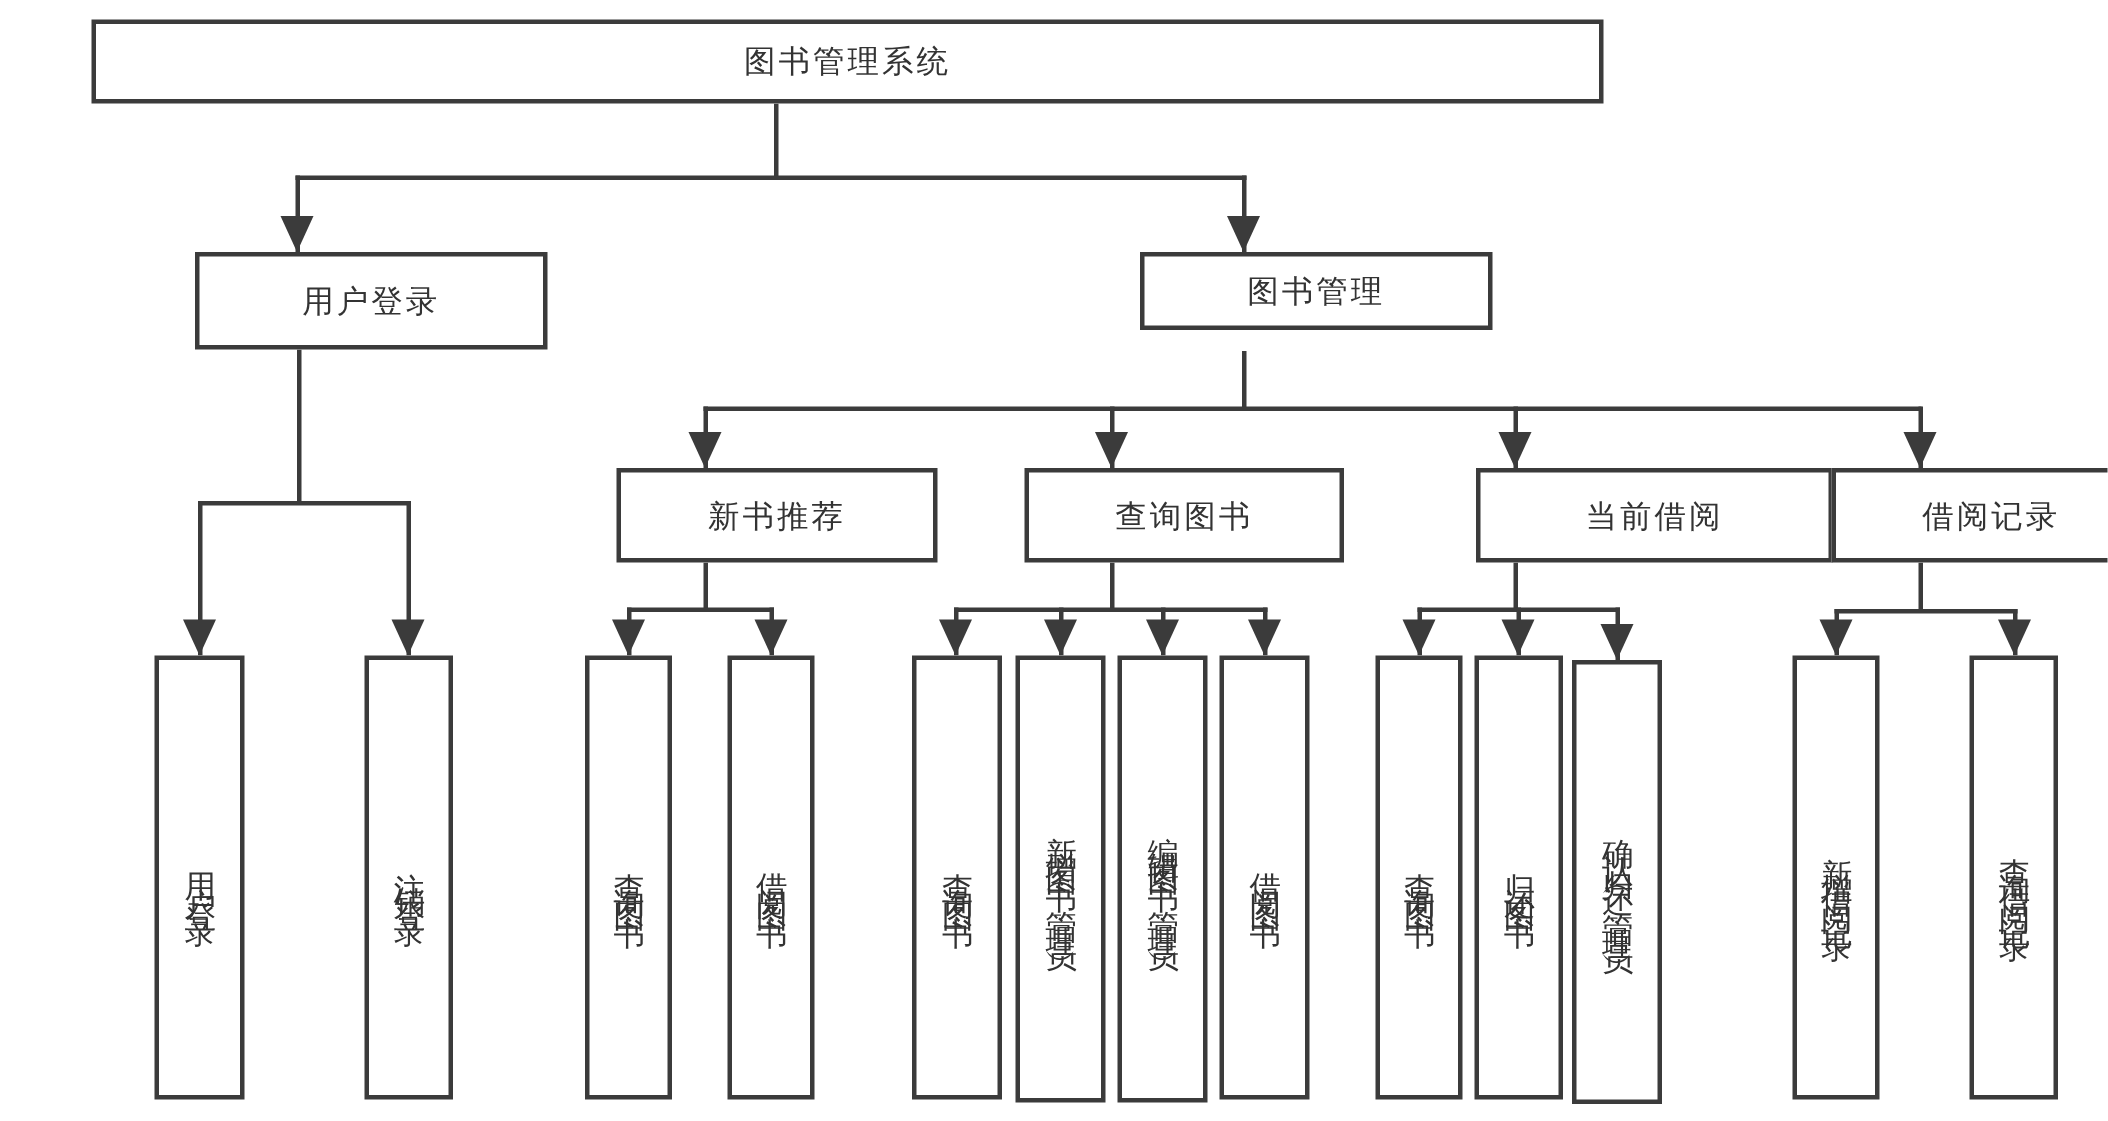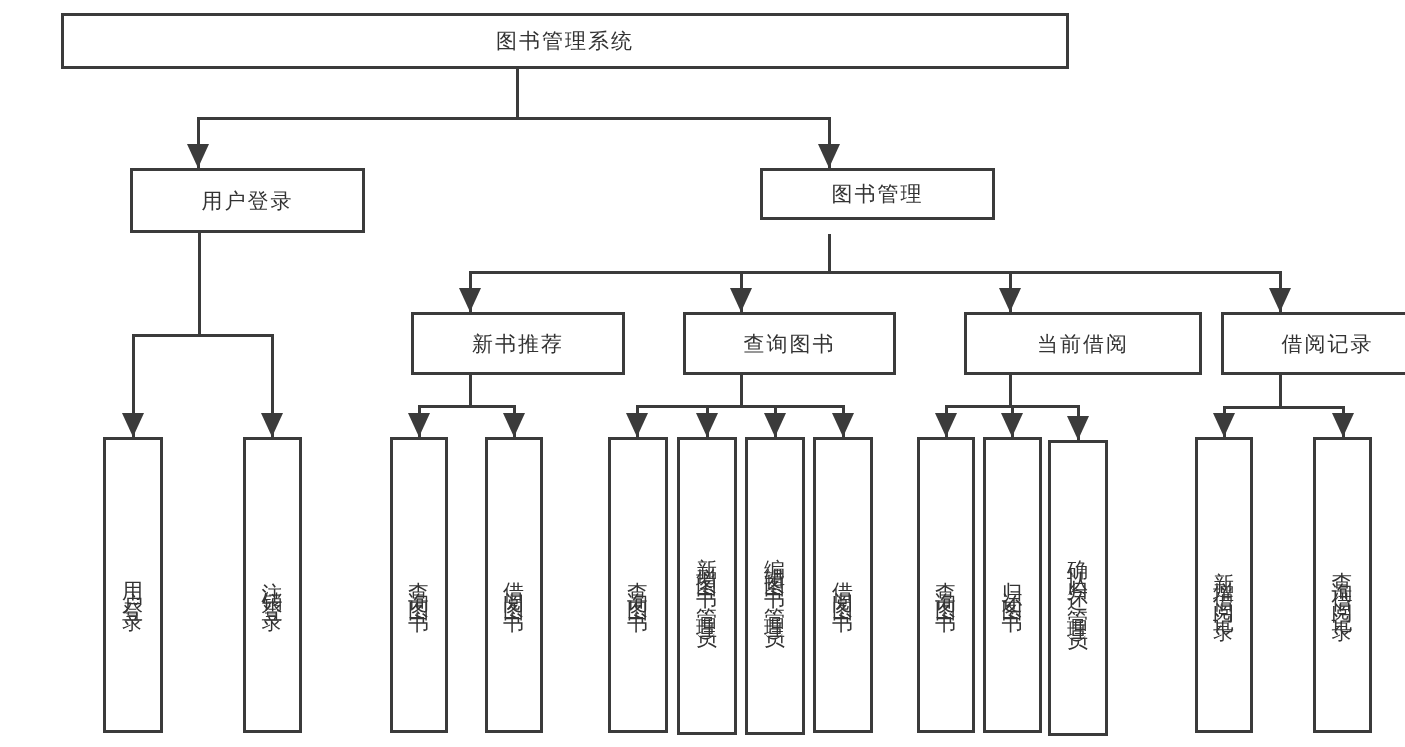--- a/index.html
+++ b/index.html
@@ -108,21 +108,21 @@
   <div class="node-h" style="left:712px;top:168px;width:235px;height:52px;">
     <span>图书管理</span>
   </div>
 
   <div class="node-h" style="left:363px;top:312px;width:214px;height:63px;">
     <span>新书推荐</span>
   </div>
   <div class="node-h" style="left:635px;top:312px;width:213px;height:63px;">
     <span>查询图书</span>
   </div>
-  <div class="node-h" style="left:916px;top:312px;width:238px;height:63px;">
+  <div class="node-h" style="left:936px;top:312px;width:238px;height:63px;">
     <span>当前借阅</span>
   </div>
   <div class="node-h" style="left:1173px;top:312px;width:213px;height:63px;">
     <span>借阅记录</span>
   </div>
 
   <div class="node-v" style="left:103px;top:437px;width:60px;height:296px;">
     <span class="vtxt">用户登录</span>
   </div>
   <div class="node-v" style="left:243px;top:437px;width:59px;height:296px;">

